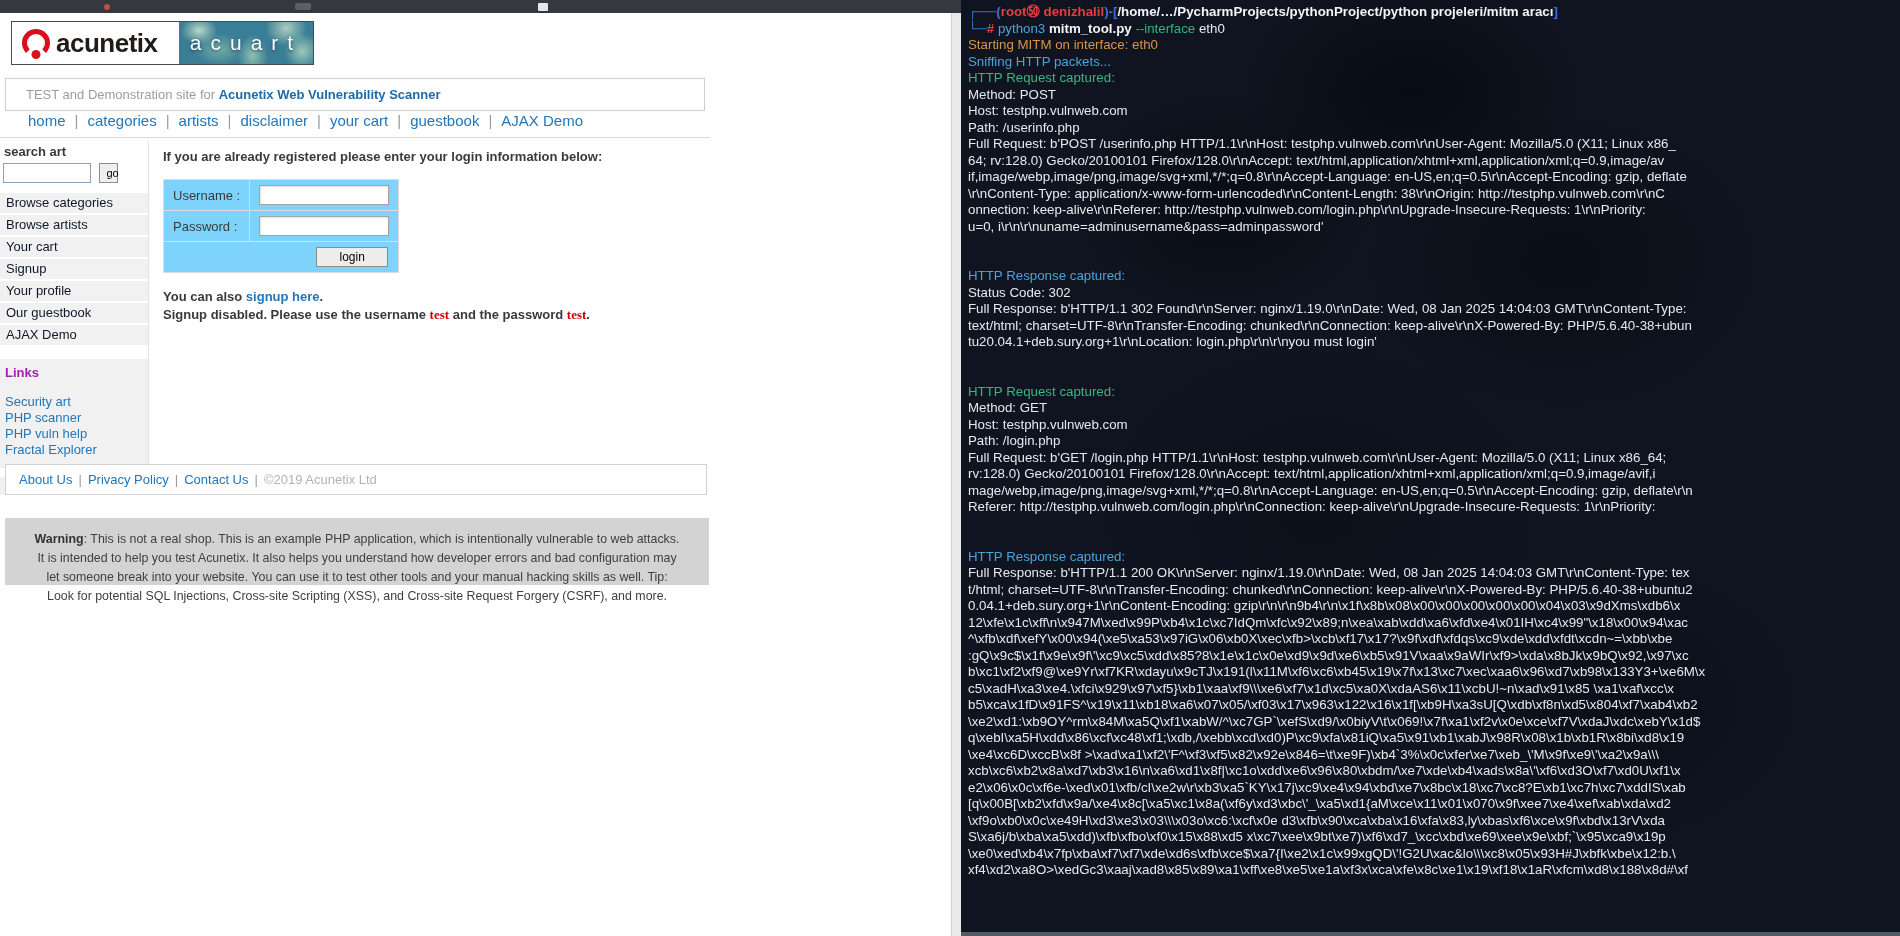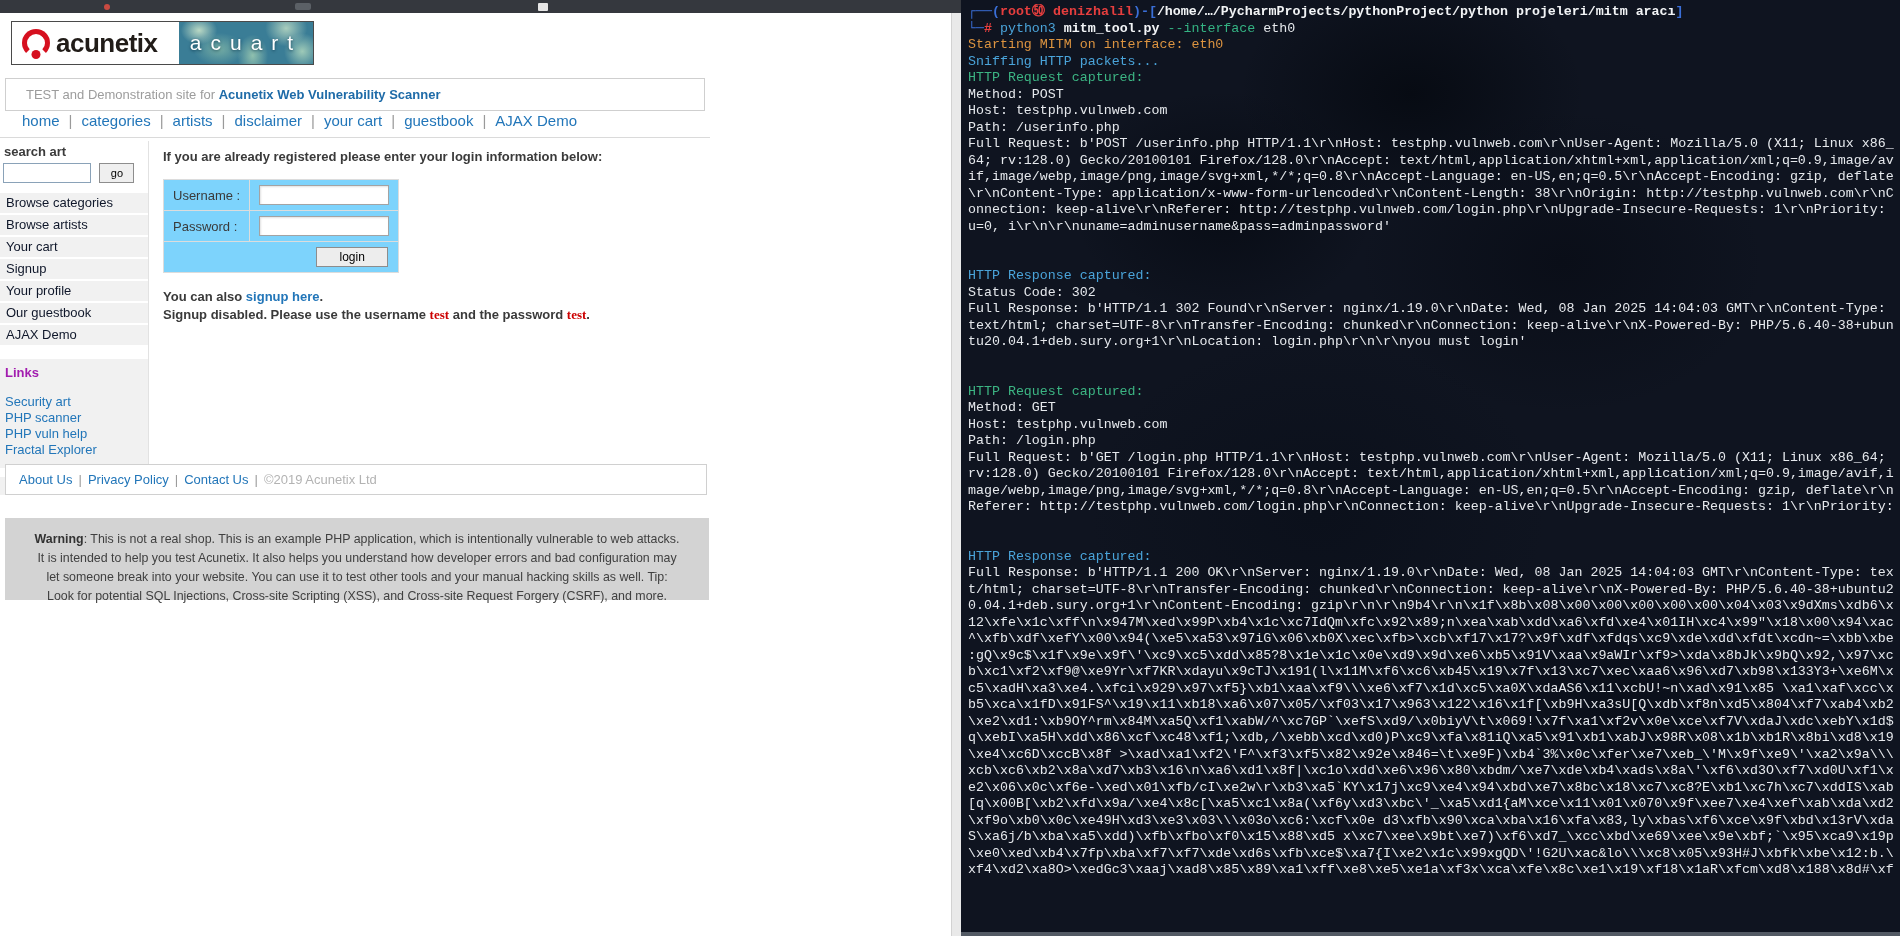--- a/index.html
+++ b/index.html
@@ -24,30 +24,30 @@
     radial-gradient(30px 26px at 80% 15%,#a9cdbd 0%,transparent 70%),
     radial-gradient(22px 30px at 55% 80%,#8fc0ae 0%,transparent 70%),
     radial-gradient(34px 22px at 30% 65%,#74aca4 0%,transparent 75%),
     radial-gradient(26px 26px at 92% 70%,#9ecab8 0%,transparent 70%);}
   .logo-sub{position:relative;color:#fff;font-size:21px;letter-spacing:9px;text-shadow:0 1px 3px rgba(0,40,60,.65);}
 
   .tagline-box{position:absolute;left:5px;top:78px;width:700px;height:33px;border:1px solid #cfcfcf;box-sizing:border-box;line-height:31px;padding-left:20px;font-size:13px;background:#fff;}
   .tagline-prefix{color:#9c9c9c;}
   .tagline-link{color:#1e6ba8;font-weight:bold;text-decoration:none;}
 
-  .nav{position:absolute;left:22px;top:112px;font-size:15px;}
+  .nav{position:absolute;left:28px;top:112px;font-size:15px;}
   .nav a{color:#2276b9;text-decoration:none;}
   .nav .sep{color:#9a9a9a;margin:0 9px;}
   .nav-rule{position:absolute;left:0;top:137px;width:710px;height:1px;background:#dadada;}
 
   .sidebar{position:absolute;left:0;top:141px;width:148px;height:325px;border-right:1px solid #e2e2e2;}
   .search-label{font-weight:bold;color:#3b3b3b;font-size:13px;margin:3px 0 4px 4px;}
   .search-row{margin-left:3px;white-space:nowrap;}
   .search-input{width:82px;height:16px;border:1px solid #8aa2b8;font-size:12px;vertical-align:middle;}
-  .go-btn{width:35px;height:20px;font-size:11px;margin-left:4px;vertical-align:middle;background:#efefef;border:1px solid #8d8d8d;}
+  .go-btn{width:19px;height:20px;font-size:11px;margin-left:4px;vertical-align:middle;background:#efefef;border:1px solid #8d8d8d;}
   .side-menu{margin-top:10px;}
   .side-menu .item{height:20px;line-height:20px;background:#f1f1f1;border-bottom:2px solid #fff;color:#0f172a;font-size:13px;padding-left:6px;cursor:pointer;}
   .links-block{margin-top:12px;background:#f1f1f1;padding:6px 0 10px 5px;}
   .links-header{font-weight:bold;color:#a21caf;font-size:13px;margin-bottom:14px;}
   .links-block a{display:block;color:#2276b9;font-size:13px;line-height:16px;text-decoration:none;}
   .empty-strip{margin-top:9px;height:18px;background:#f1f1f1;width:148px;}
 
   .main{position:absolute;left:163px;top:142px;width:545px;}
   .login-heading{font-size:13px;font-weight:bold;color:#3a3a3a;margin-top:7px;}
   .login-table{margin-top:15px;border-collapse:collapse;}
@@ -58,25 +58,25 @@
   .signup-line{margin-top:16px;font-size:13px;font-weight:bold;color:#3a3a3a;}
   .signup-link{color:#2276b9;text-decoration:none;}
   .disabled-line{margin-top:3px;font-size:13px;font-weight:bold;color:#3a3a3a;}
   .red{color:#cc0000;font-family:Liberation Serif, serif;}
 
   .footer-box{position:absolute;left:5px;top:464px;width:702px;height:31px;border:1px solid #d0d0d0;box-sizing:border-box;line-height:29px;padding-left:13px;font-size:13px;background:#fff;}
   .footer-box a{color:#2276b9;text-decoration:none;}
   .footer-box .sep{color:#9a9a9a;margin:0 6px;}
   .copyright{color:#b3b3b3;}
 
-  .warning-box{position:absolute;left:5px;top:518px;width:704px;height:82px;background:#d3d3d3;box-sizing:border-box;padding:12px 28px 0;text-align:center;font-size:12.4px;line-height:19px;color:#404040;}
+  .warning-box{position:absolute;left:5px;top:518px;width:704px;height:67px;background:#d3d3d3;box-sizing:border-box;padding:12px 28px 0;text-align:center;font-size:12.4px;line-height:19px;color:#404040;}
   .warning-box b{color:#333;}
 
   
-  .terminal{position:absolute;left:961px;top:0;width:939px;height:936px;background:#0f1420;box-sizing:border-box;padding:4px 0 16px 7px;font-family:Liberation Mono, monospace;font-size:13.3px;}
+  .terminal{position:absolute;left:961px;top:0;width:939px;height:936px;background:#0f1420;box-sizing:border-box;padding:4px 0 16px 7px;font-family:Liberation Sans, sans-serif;font-size:13.3px;}
   .terminal::before{content:'';position:absolute;inset:0;pointer-events:none;background:
     radial-gradient(240px 170px at 48% 10%, #070b13 0%, transparent 72%),
     radial-gradient(280px 210px at 64% 28%, #0a0e18 0%, transparent 72%),
     radial-gradient(320px 250px at 38% 55%, #0b101b 0%, transparent 72%),
     radial-gradient(210px 160px at 28% 22%, #080c15 0%, transparent 72%),
     radial-gradient(260px 200px at 70% 75%, #0a0f1a 0%, transparent 72%);}
   .t-wrap{position:relative;}
   .t-line{height:16.5px;line-height:16.5px;white-space:pre;overflow:hidden;}
   .c-w{color:#e6e9ed;}
   .c-wb{color:#f2f4f6;font-weight:bold;}

